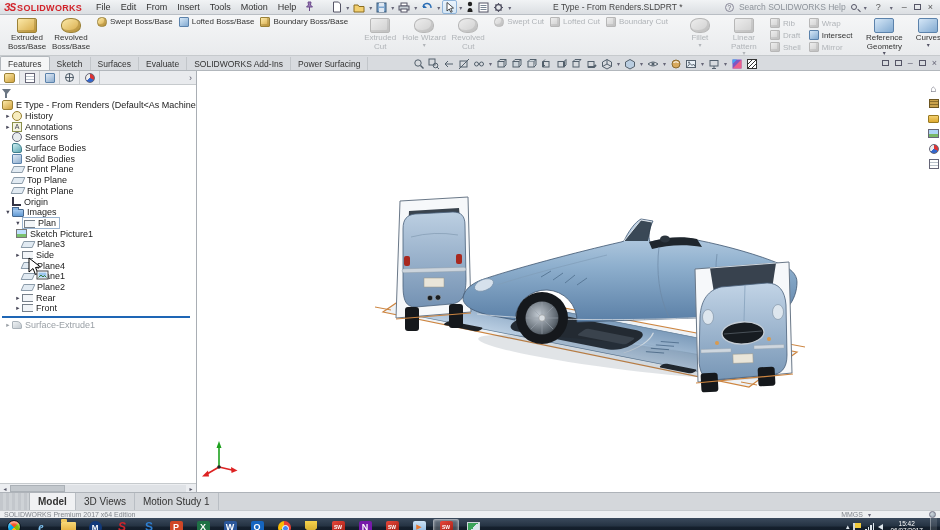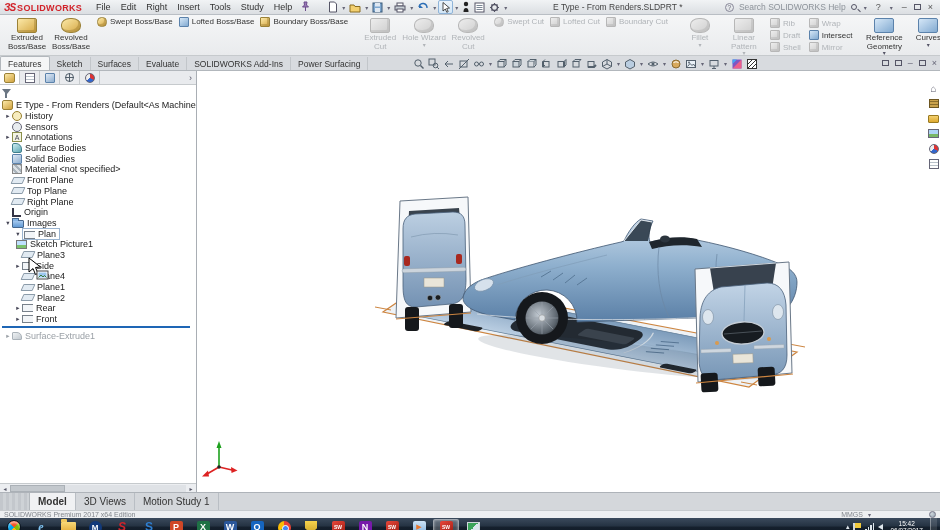--- a/index.html
+++ b/index.html
@@ -149,24 +149,24 @@
 <div class="app">
 
   <div class="titlebar">
     <div class="logo">
       <span class="sw-mark">ЗS</span>
       <span class="sw-word">SOLIDWORKS</span>
     </div>
     <div class="menubar">
       <span class="menu-item">File</span>
       <span class="menu-item">Edit</span>
-      <span class="menu-item">Right</span>
+      <span class="menu-item">From</span>
       <span class="menu-item">Insert</span>
       <span class="menu-item">Tools</span>
-      <span class="menu-item">Study</span>
+      <span class="menu-item">Motion</span>
       <span class="menu-item">Help</span>
       <span class="pinbtn">
         <svg class="mini" width="9" height="11" viewBox="0 0 9 11">
             <path d="M3,1 h3 l-0.5,3 2,2 h-6 l2,-2 Z M4.5,6 V10" stroke="#6a4a8a" stroke-width="1" fill="#9a7ab8"></path>
           </svg>
       </span>
     </div>
     <div class="qat">
       <span class="qbtn">
           <svg class="mini" width="10" height="12" viewBox="0 0 10 12">
@@ -536,43 +536,38 @@
         <div class="trow l0">
           <span class="ti ti-part"></span>
           <span class="tlabel">E Type - From Renders (Default&lt;As Machined&gt; &lt;&lt;Default&gt;_Display Stat</span>
         </div>
         <div class="trow l1">
           <span class="arr">▸</span>
           <span class="ti ti-hist"></span>
           <span class="tlabel">History</span>
         </div>
         <div class="trow l1">
-          <span class="arr"></span>
-          <span class="ti ti-sensor"></span>
-          <span class="tlabel">Sensors</span>
-        </div>
-        <div class="trow l1">
           <span class="arr">▸</span>
           <span class="ti ti-annot">A</span>
           <span class="tlabel">Annotations</span>
         </div>
         <div class="trow l1">
           <span class="arr"></span>
+          <span class="ti ti-sensor"></span>
+          <span class="tlabel">Sensors</span>
+        </div>
+        <div class="trow l1">
+          <span class="arr"></span>
           <span class="ti ti-surf"></span>
           <span class="tlabel">Surface Bodies</span>
         </div>
         <div class="trow l1">
           <span class="arr"></span>
           <span class="ti ti-solid"></span>
           <span class="tlabel">Solid Bodies</span>
-        </div>
-        <div class="trow l1">
-          <span class="arr"></span>
-          <span class="ti ti-mat"></span>
-          <span class="tlabel">Material &lt;not specified&gt;</span>
         </div>
         <div class="trow l1">
           <span class="arr"></span>
           <span class="ti ti-plane"></span>
           <span class="tlabel">Front Plane</span>
         </div>
         <div class="trow l1">
           <span class="arr"></span>
           <span class="ti ti-plane"></span>
           <span class="tlabel">Top Plane</span>

